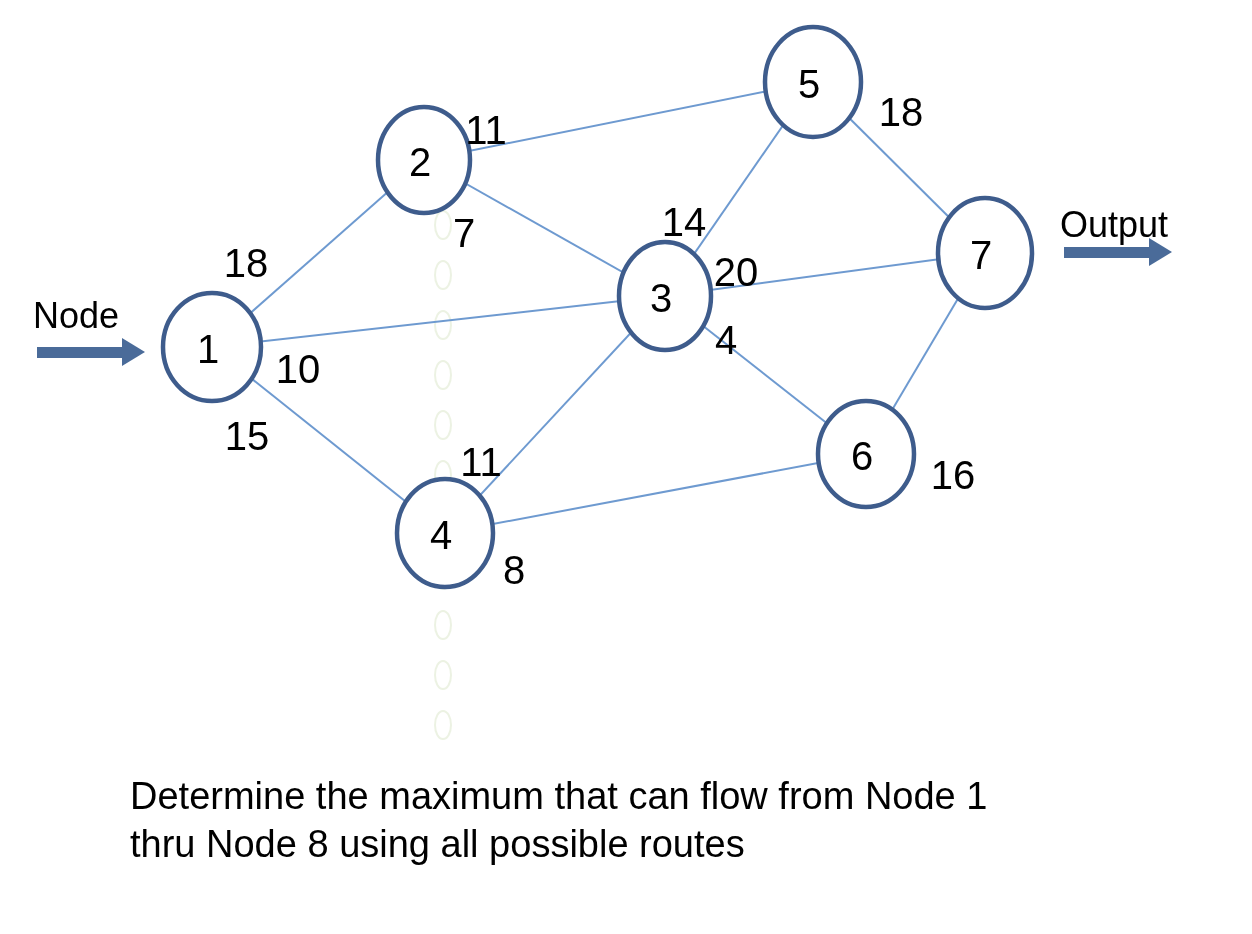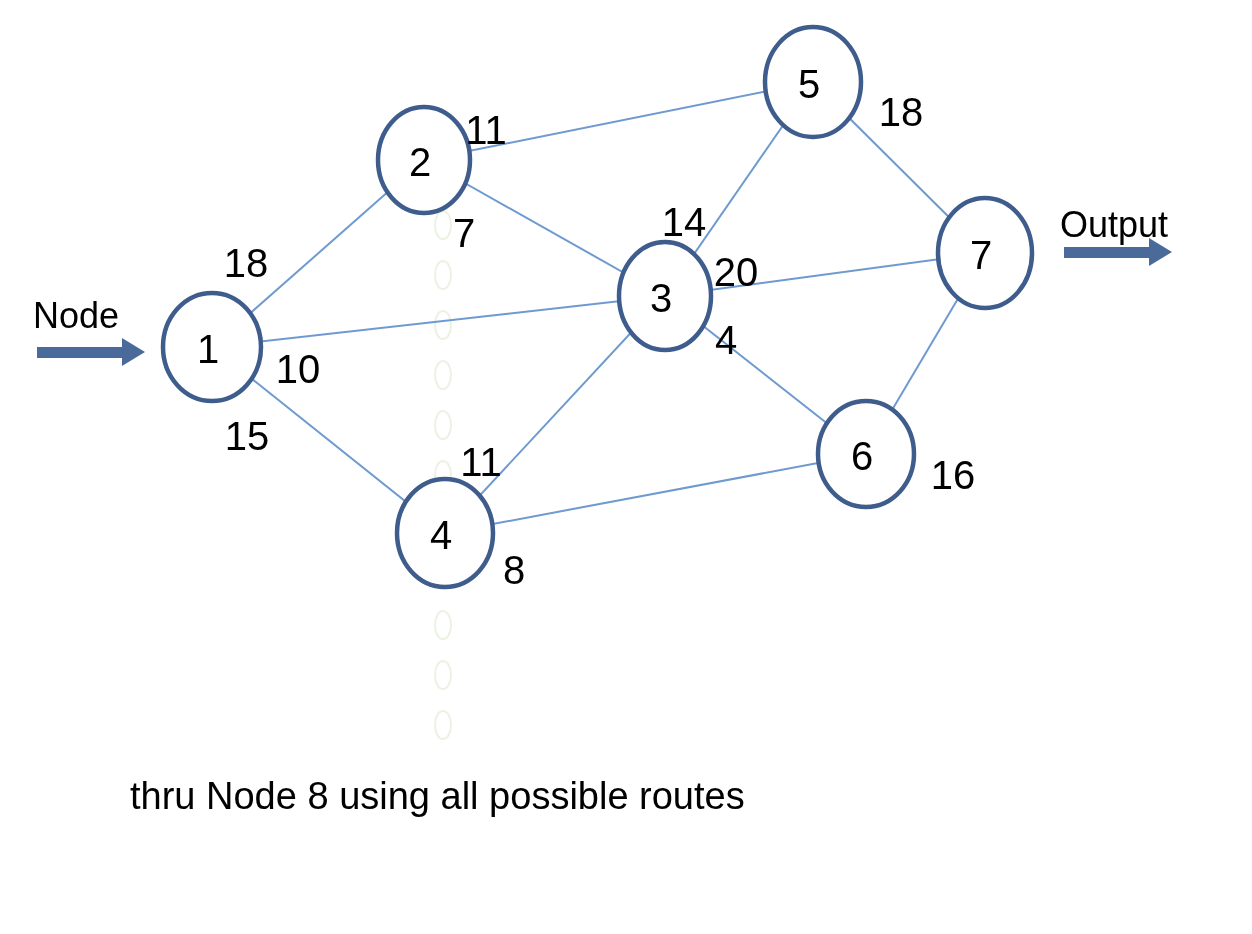--- a/index.html
+++ b/index.html
@@ -126,16 +126,17 @@
   </div>
 
   <div class="io-label output-label">Output</div>
 
   <div class="arrow output-arrow">
     <div class="shaft"></div>
     <div class="head"></div>
   </div>
 
   <div class="question">
+    <div>Determine the maximum that can flow from Node 1</div>
     <div>thru Node 8 using all possible routes</div>
   </div>
 
 </div>
 
 </body></html>

